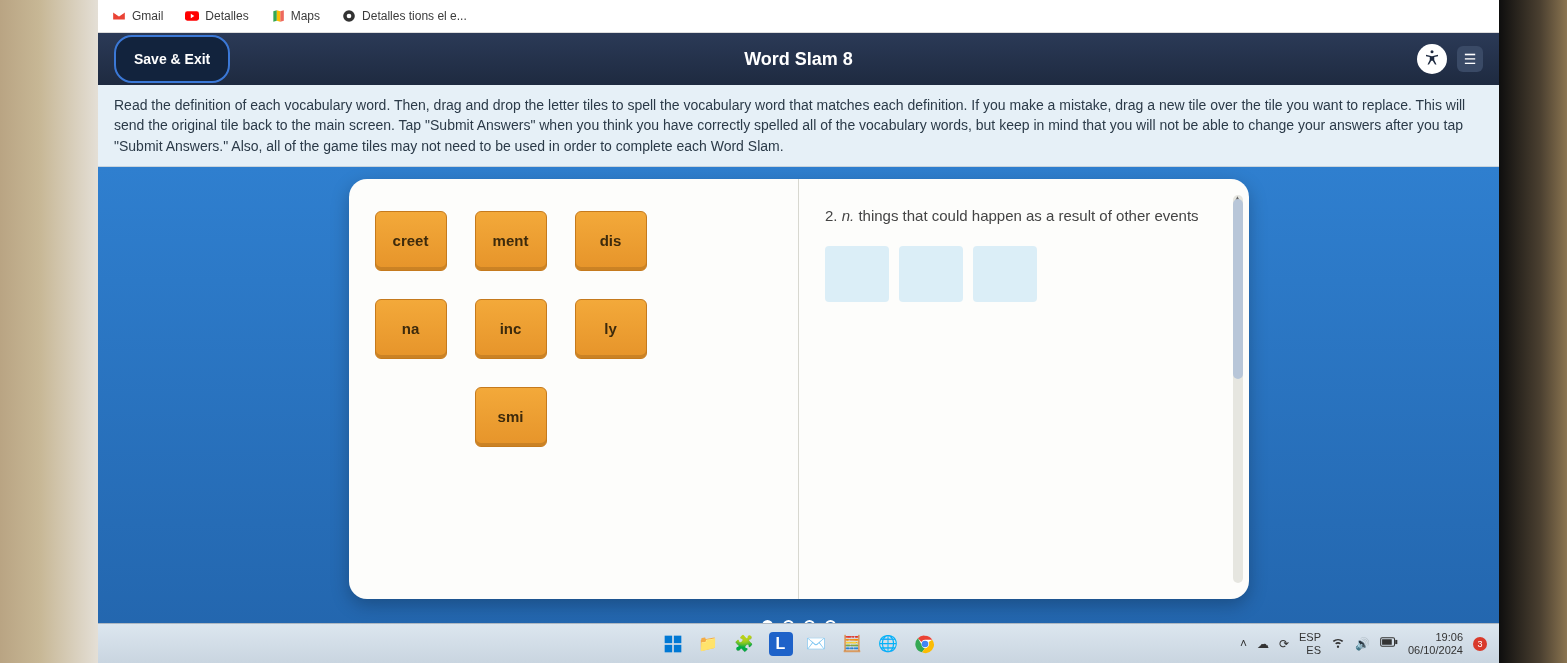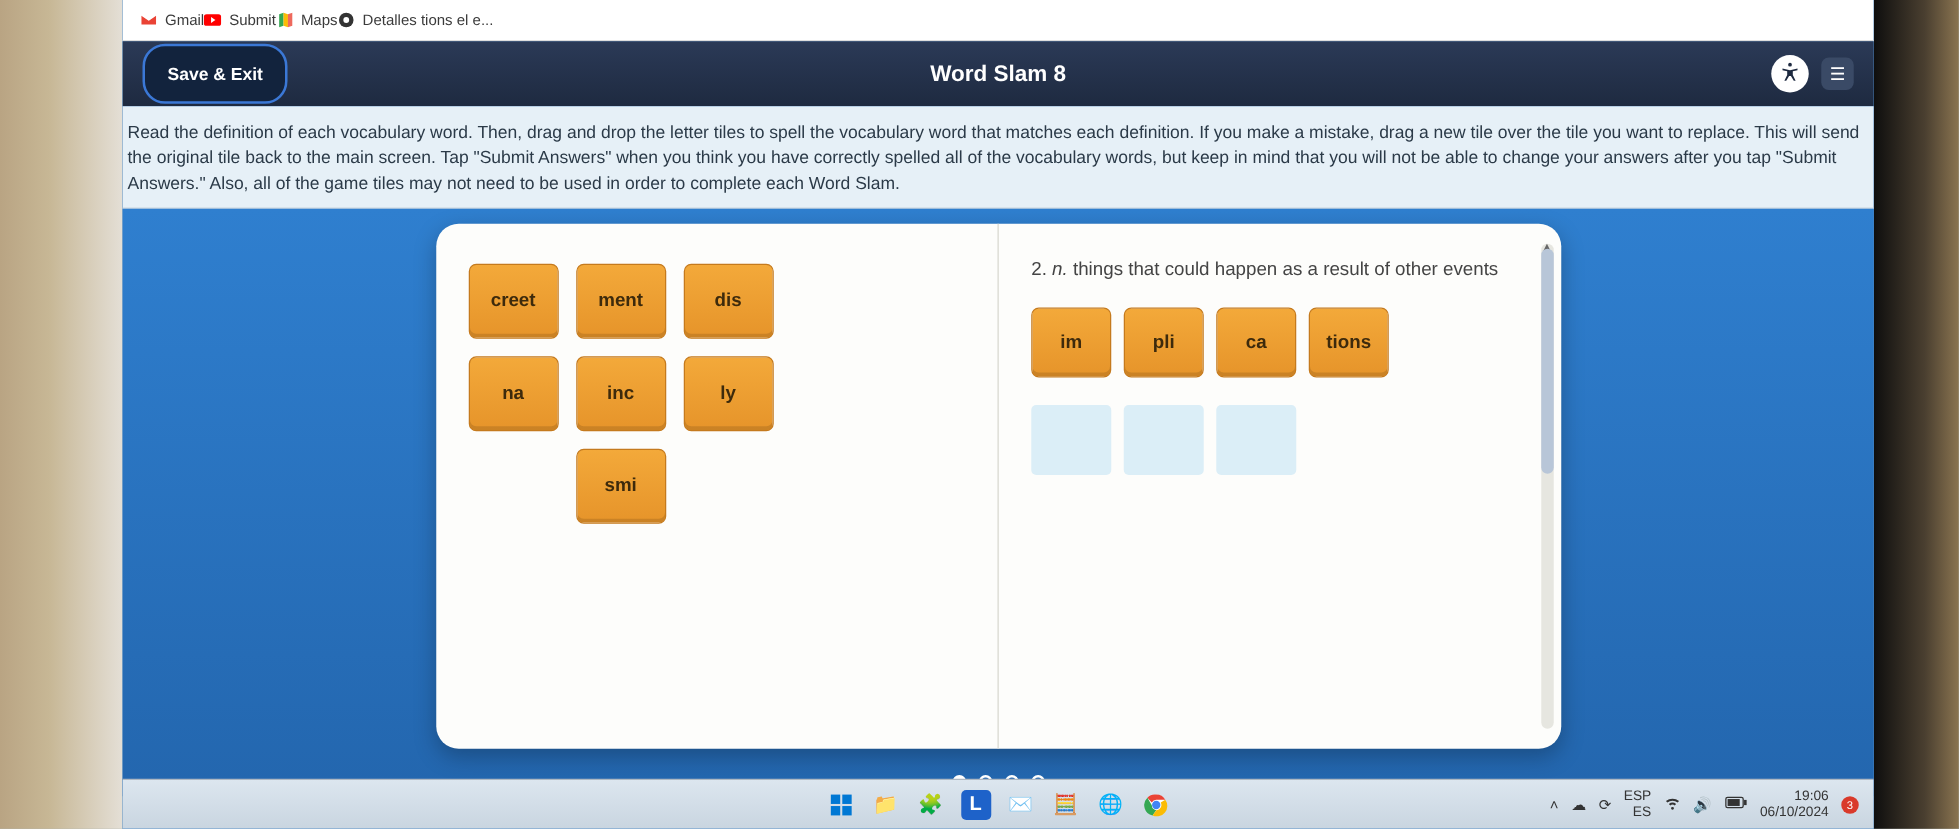--- a/index.html
+++ b/index.html
@@ -24,20 +24,21 @@
     background: #2f7fcf;
     overflow: hidden;
   }
 
   
   .bookmarks {
     height: 26px;
     background: #fff;
     display: flex;
     align-items: center;
+    gap: 22px;
     padding: 16px 14px;
     font-size: 12px;
     color: #3b3b3b;
     border-bottom: 1px solid #ddd;
   }
   .bm { display:flex; align-items:center; gap:6px; cursor:pointer; }
   .bm-ico { width:14px; height:14px; display:inline-block; }
 
   
   .app-header {
@@ -71,21 +72,21 @@
     width: 26px; height: 26px; border-radius: 6px;
     background:#3a4a66; color:#fff; display:flex; align-items:center; justify-content:center;
     font-size:14px; cursor:pointer;
   }
 
   .instructions {
     background: #e6f0f7;
     color: #2b3a48;
     font-size: 14px;
     line-height: 1.45;
-    padding: 10px 4px;
+    padding: 10px 16px;
     border-bottom: 1px solid #c8d4dd;
   }
 
   
   .canvas {
     position: relative;
     background: linear-gradient(#2f7fcf,#2366ae);
     height: 470px;
     display:flex; justify-content:center;
     padding-top: 12px;
@@ -99,21 +100,21 @@
     display:flex;
     position: relative;
     box-shadow: 0 6px 18px rgba(0,0,0,.25);
   }
   .pane { flex:1; padding: 22px 26px; }
   .pane.left { border-right: 1px solid #d8d8d0; }
 
   .tiles-grid {
     display:grid;
     grid-template-columns: repeat(3, 72px);
-    gap: 14px;
+    gap: 28px;
     margin-top: 10px;
   }
   .tile {
     width:72px; height:60px;
     background: linear-gradient(#f3a93a,#e6942a);
     border: 1px solid #c57a1d;
     border-radius: 6px;
     display:flex; align-items:center; justify-content:center;
     font-size:15px; font-weight:700; color:#3d2a0c;
     box-shadow: inset 0 -3px 0 rgba(0,0,0,.12);
@@ -197,21 +198,21 @@
       </span>
       <span>Gmail</span>
     </div>
     <div class="bm">
       <span class="bm-ico">
         <svg viewBox="0 0 24 24" width="14" height="14">
             <rect width="24" height="16" y="4" rx="4" fill="#f00"></rect>
             <path fill="#fff" d="M10 8l6 4-6 4z"></path>
           </svg>
       </span>
-      <span>Submit</span>
+      <span>Detalles</span>
     </div>
     <div class="bm">
       <span class="bm-ico">
         <svg viewBox="0 0 24 24" width="14" height="14">
             <path fill="#34a853" d="M4 4l6-2v18l-6 2z"></path>
             <path fill="#fbbc04" d="M10 2l6 2v18l-6-2z"></path>
             <path fill="#ea4335" d="M16 4l6-2v18l-6 2z" opacity=".8"></path>
           </svg>
       </span>
       <span>Maps</span>
@@ -260,26 +261,20 @@
           <div class="tile">ly</div>
           <div class="tile offset-col2">smi</div>
         </div>
       </div>
 
       <div class="pane">
         <div class="def">
           <span class="num">2.</span>
           <span class="pos">n.</span>
           <span>things that could happen as a result of other events</span>
-        </div>
-        <div class="answer-row">
-          <div class="answer-tile">im</div>
-          <div class="answer-tile">pli</div>
-          <div class="answer-tile">ca</div>
-          <div class="answer-tile">tions</div>
         </div>
 
         <div class="answer-row">
           <div class="slot"></div>
           <div class="slot"></div>
           <div class="slot"></div>
         </div>
       </div>
 
       <div class="scroll-track">

